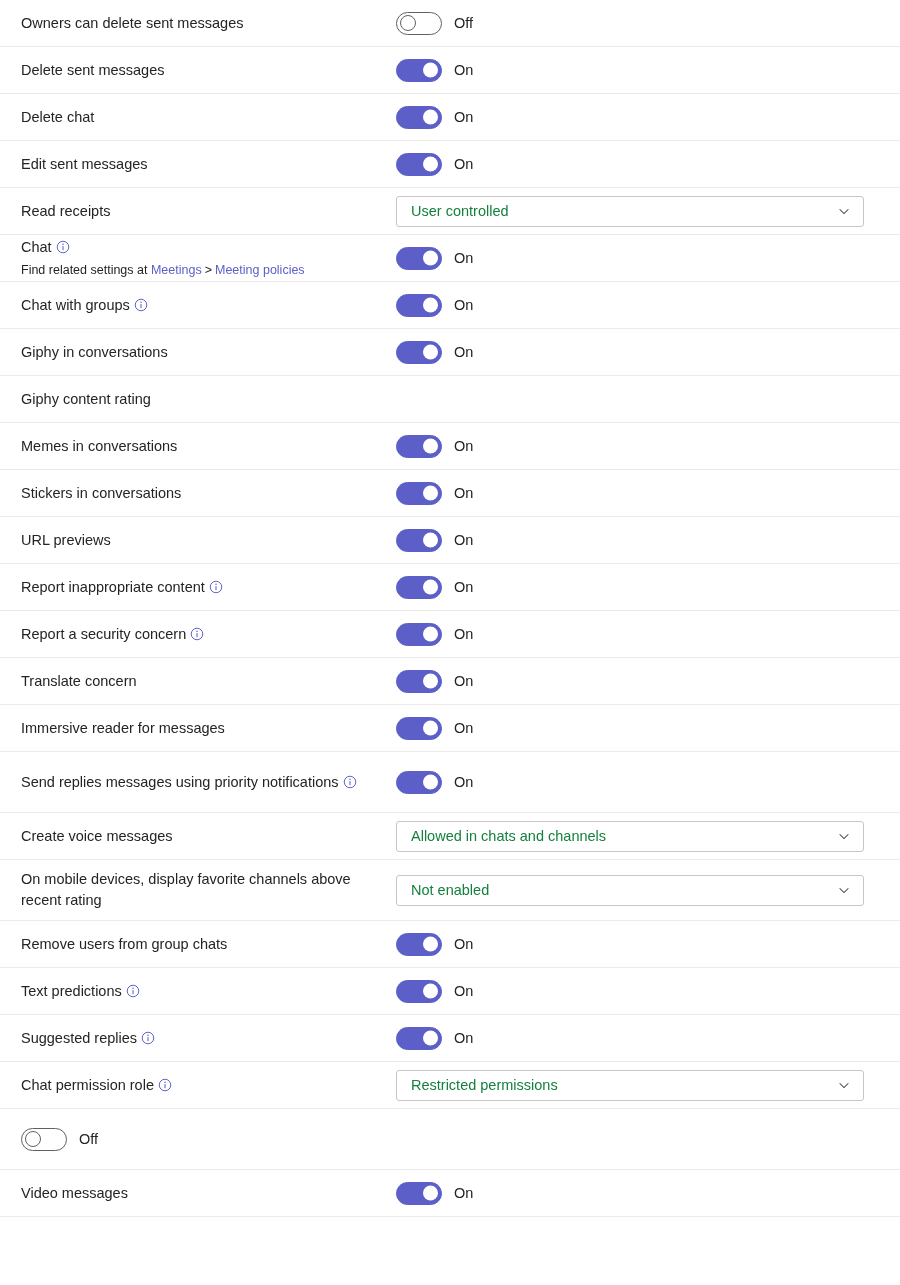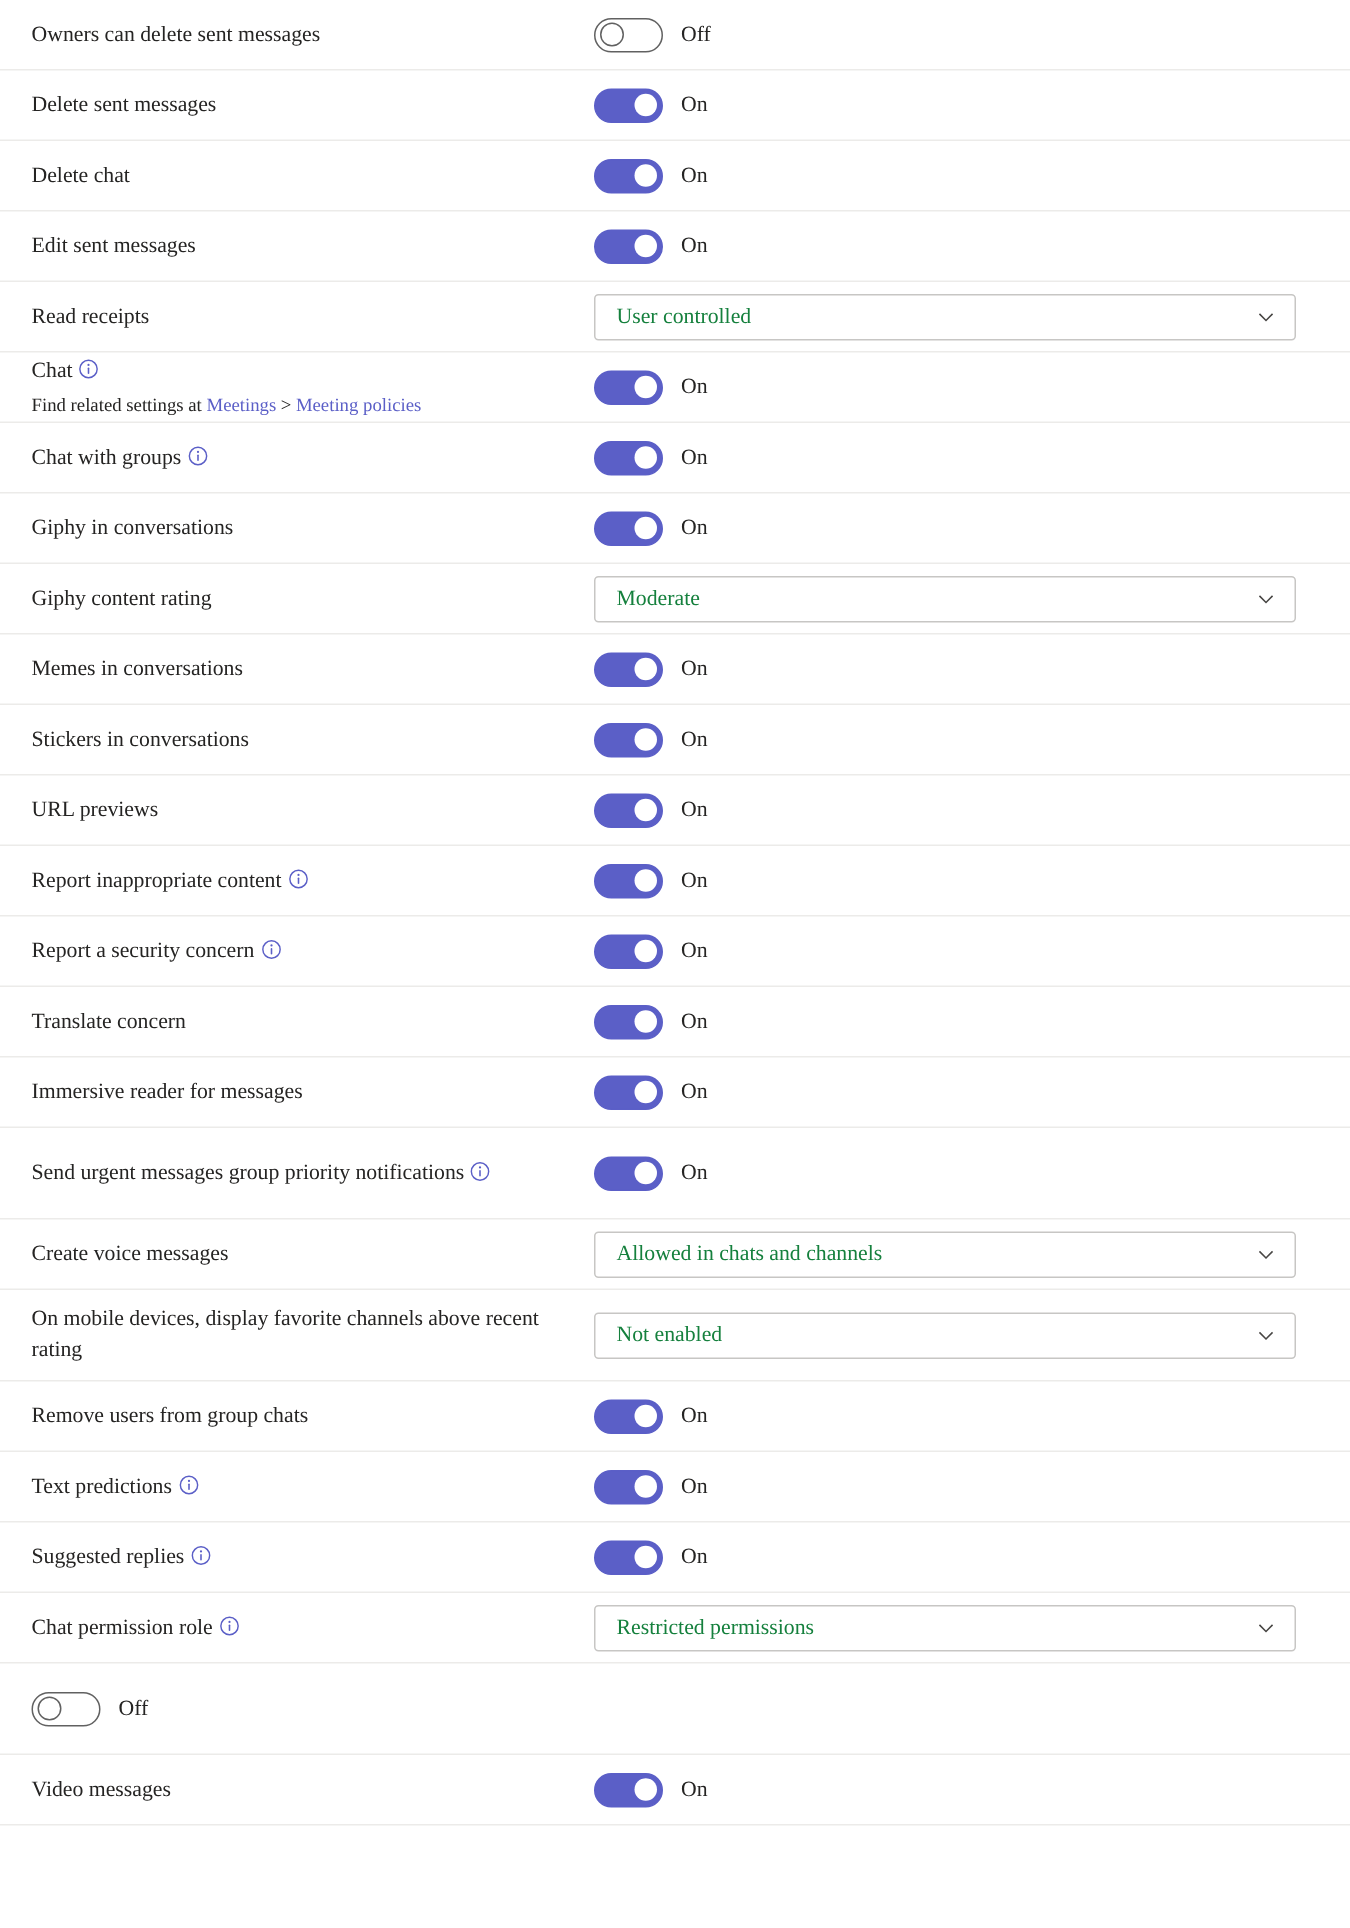--- a/index.html
+++ b/index.html
@@ -24,21 +24,20 @@
     box-sizing: border-box;
     padding: 0;
   }
   .row-inner {
     display: flex;
     align-items: center;
     width: 100%;
     min-height: 46px;
     box-sizing: border-box;
     padding: 0 0 0 21px;
-    font-family: Liberation Serif, serif;
   }
   .row.tall .row-inner {
     min-height: 60px;
   }
   .label-cell {
     width: 375px;
     flex: 0 0 375px;
     box-sizing: border-box;
     padding-right: 16px;
     font-size: 14.5px;
@@ -282,30 +281,20 @@
             <span class="toggle-state">On</span>
           </div>
         </div>
       </div>
     </div>
     <div class="row">
       <div class="row-inner">
         <div class="label-cell">
           <span class="label-main"><span class="label-text">Giphy content rating</span></span>
         </div>
-        <div class="control-cell">
-          <div class="dropdown">
-            <span>Moderate</span>
-            <span class="chev">
-              <svg viewBox="0 0 16 16" width="14" height="14" xmlns="http://www.w3.org/2000/svg">
-                <polyline points="3,6 8,11 13,6" fill="none" stroke="#484644" stroke-width="1.2"></polyline>
-              </svg>
-            </span>
-          </div>
-        </div>
       </div>
     </div>
     <div class="row">
       <div class="row-inner">
         <div class="label-cell">
           <span class="label-main"><span class="label-text">Memes in conversations</span></span>
         </div>
         <div class="control-cell">
           <div class="toggle-wrap">
             <div class="toggle on">
@@ -410,21 +399,21 @@
               <div class="knob"></div>
             </div>
             <span class="toggle-state">On</span>
           </div>
         </div>
       </div>
     </div>
     <div class="row tall">
       <div class="row-inner">
         <div class="label-cell">
-          <span class="label-main"><span class="label-text">Send urgent messages group priority notifications</span><span class="info-icon"><svg viewBox="0 0 16 16" width="14" height="14" xmlns="http://www.w3.org/2000/svg">
+          <span class="label-main"><span class="label-text">Send replies messages using priority notifications</span><span class="info-icon"><svg viewBox="0 0 16 16" width="14" height="14" xmlns="http://www.w3.org/2000/svg">
                 <circle cx="8" cy="8" r="6.6" fill="none" stroke="#5b5fc7" stroke-width="1.1"></circle>
                 <circle cx="8" cy="4.9" r="0.85" fill="#5b5fc7"></circle>
                 <rect x="7.4" y="6.8" width="1.2" height="5" rx="0.6" fill="#5b5fc7"></rect>
               </svg></span></span>
         </div>
         <div class="control-cell">
           <div class="toggle-wrap">
             <div class="toggle on">
               <div class="knob"></div>
             </div>

